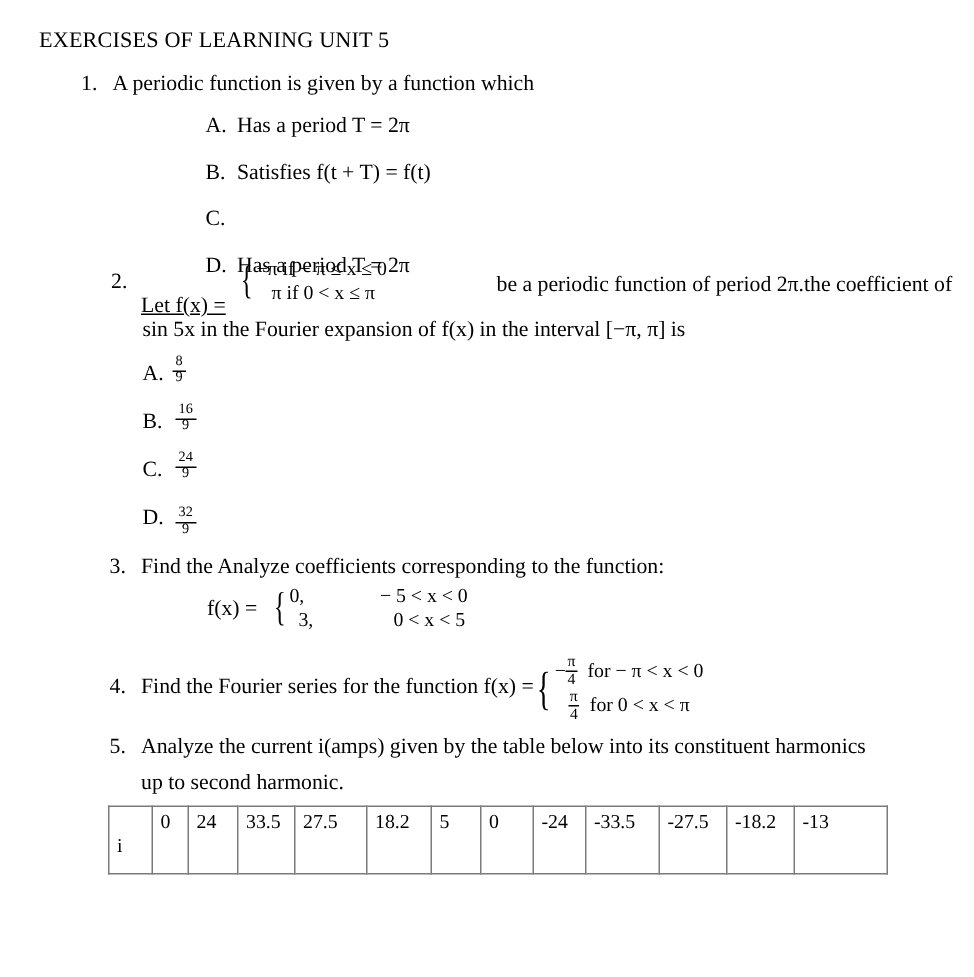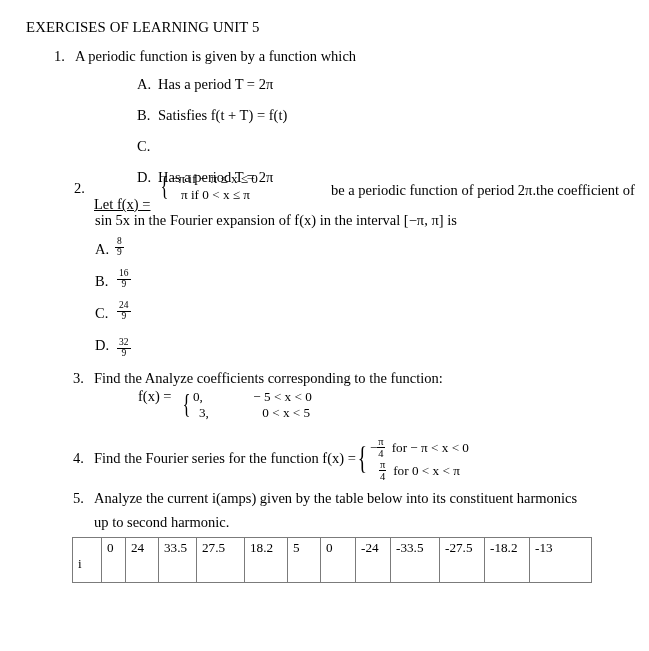--- a/index.html
+++ b/index.html
@@ -192,21 +192,21 @@
   <div class="abs" style="left:117px; top:339px;">
     <span class="frac">
       <span class="num">32</span>
       <span class="den">9</span>
     </span>
   </div>
 
   <div class="qnum" style="left:73px; top:370px;">3.</div>
   <div class="qtext" style="left:94px; top:370px;">Find the Analyze coefficients corresponding to the function:</div>
 
-  <div class="qtext" style="left:138px; top:388px;">f(x) =</div>
+  <div class="qtext" style="left:138px; top:398px;">f(x) =</div>
 
   <div class="piece-wrap" style="left:180px; top:389px; height:32px;">
     <span class="brace">{</span>
     <span class="piece-rows">
       <span class="row">
         <span style="display:inline-block; width:20px;">0,</span>
         <span style="display:inline-block; padding-left:37px;">− 5 &lt; x &lt; 0</span>
       </span>
       <span class="row">
         <span style="display:inline-block; width:20px; padding-left:6px;">3,</span>

